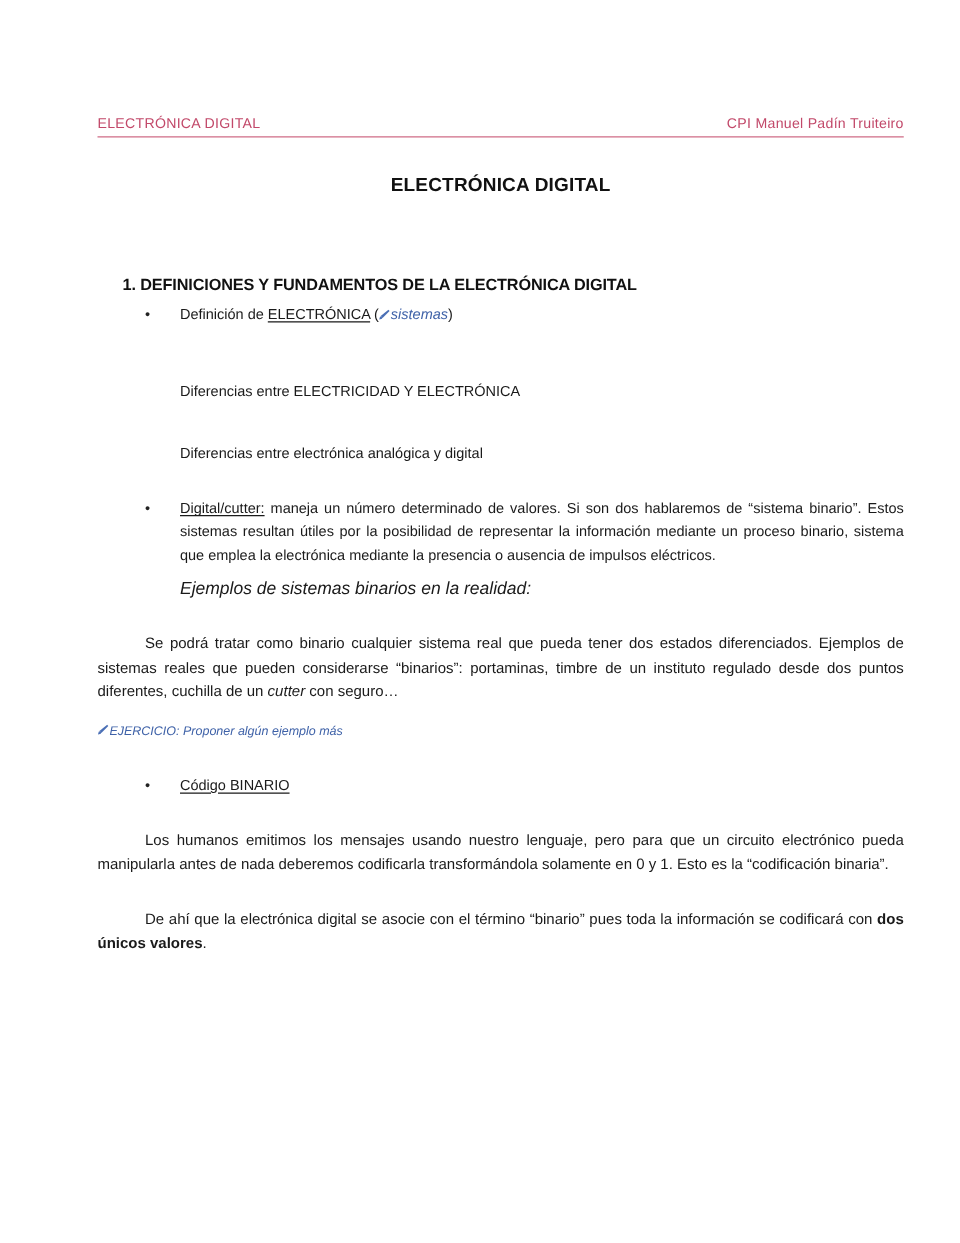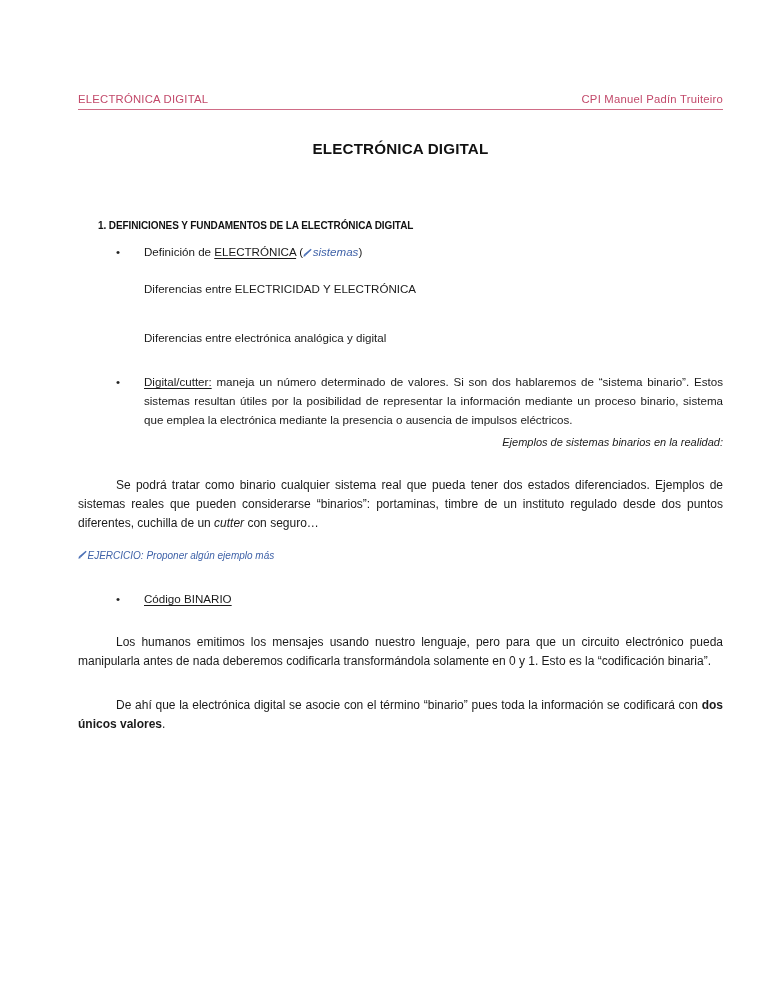--- a/index.html
+++ b/index.html
@@ -63,21 +63,21 @@
     letter-spacing: 0.01em;
   }
 
   
   .section-heading {
     position: absolute;
     left: 82px;
     top: 220px;
     width: 620px;
     font-family: "Liberation Sans", sans-serif;
-    font-size: 10px;
+    font-size: 13px;
     font-weight: bold;
     color: #111;
     letter-spacing: -0.1px;
   }
 
   
   .body-area {
     position: absolute;
     left: 62px;
     top: 243px;
@@ -107,29 +107,28 @@
   }
   .bullet-row.tight .bullet-text { text-align: left; }
 
   
   .note-line {
     padding-left: 66px;
     font-size: 11.6px;
     line-height: 1.62;
     margin-top: 30px;
   }
-  .note-line.first { margin-top: 18px; }
+  .note-line.first { margin-top: 43px; }
 
   .italic-lead {
     padding-left: 66px;
-    font-size: 11px;
+    font-size: 14px;
     font-style: italic;
     line-height: 1.62;
     margin-top: 4px;
-    text-align: right;
   }
 
   
   .para {
     font-size: 12px;
     line-height: 1.62;
     text-align: justify;
     text-justify: inter-word;
     text-indent: 38px;
     margin-top: 24px;

